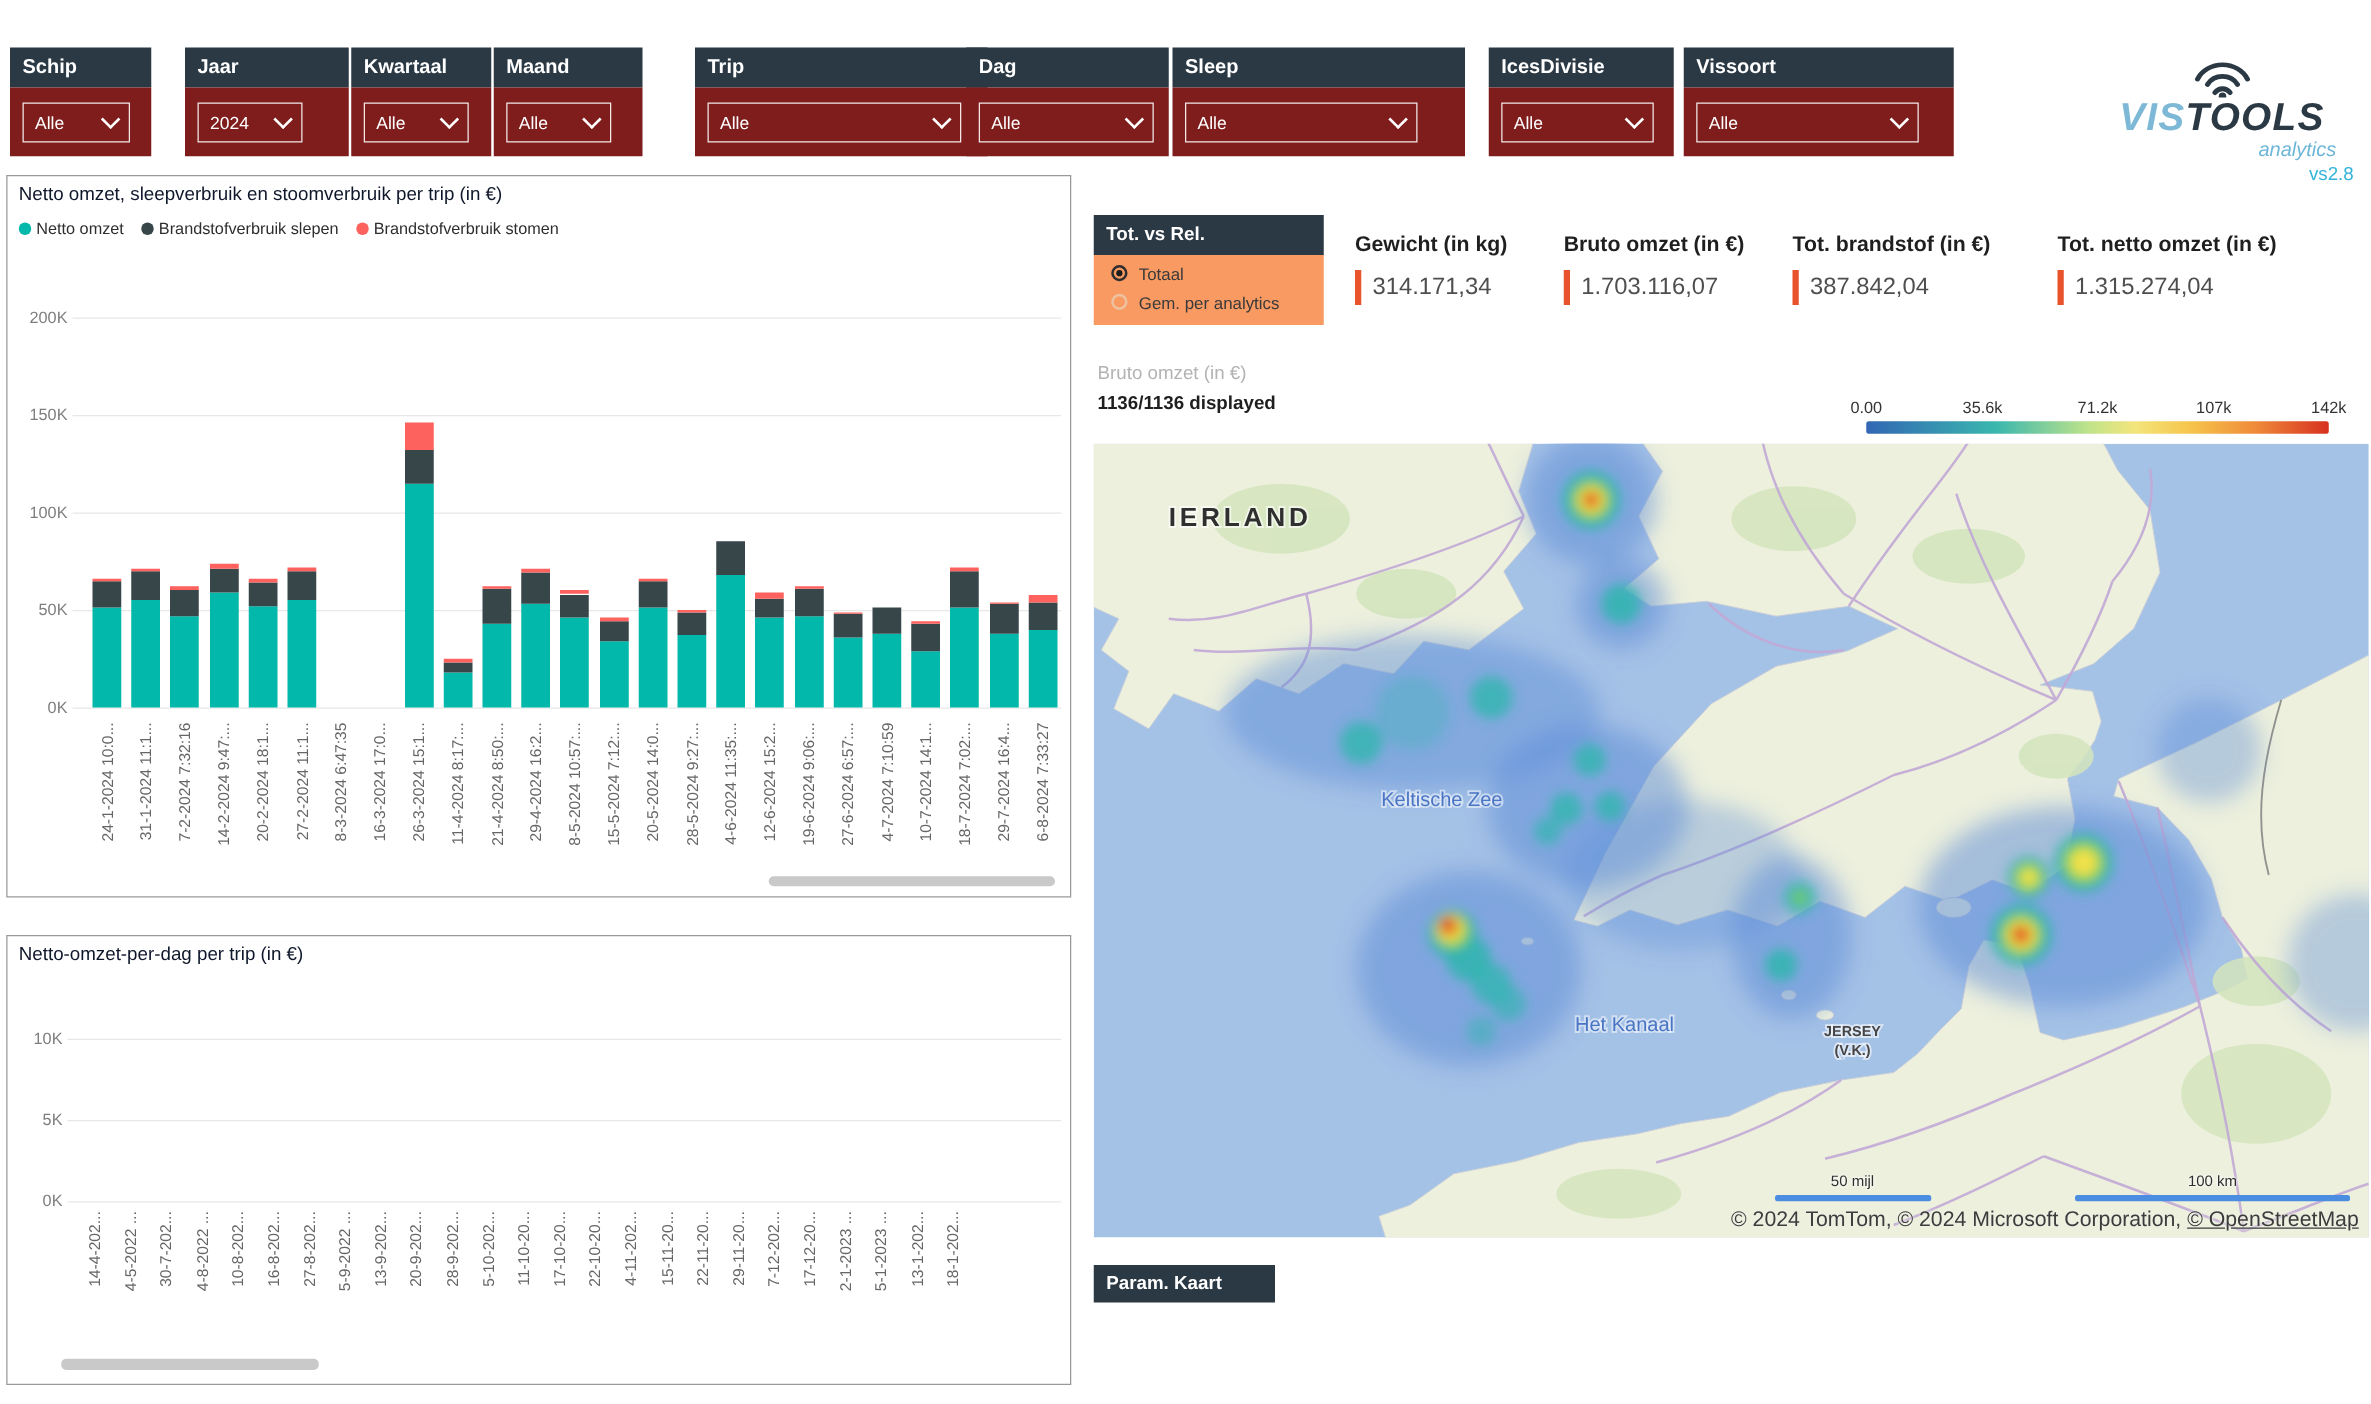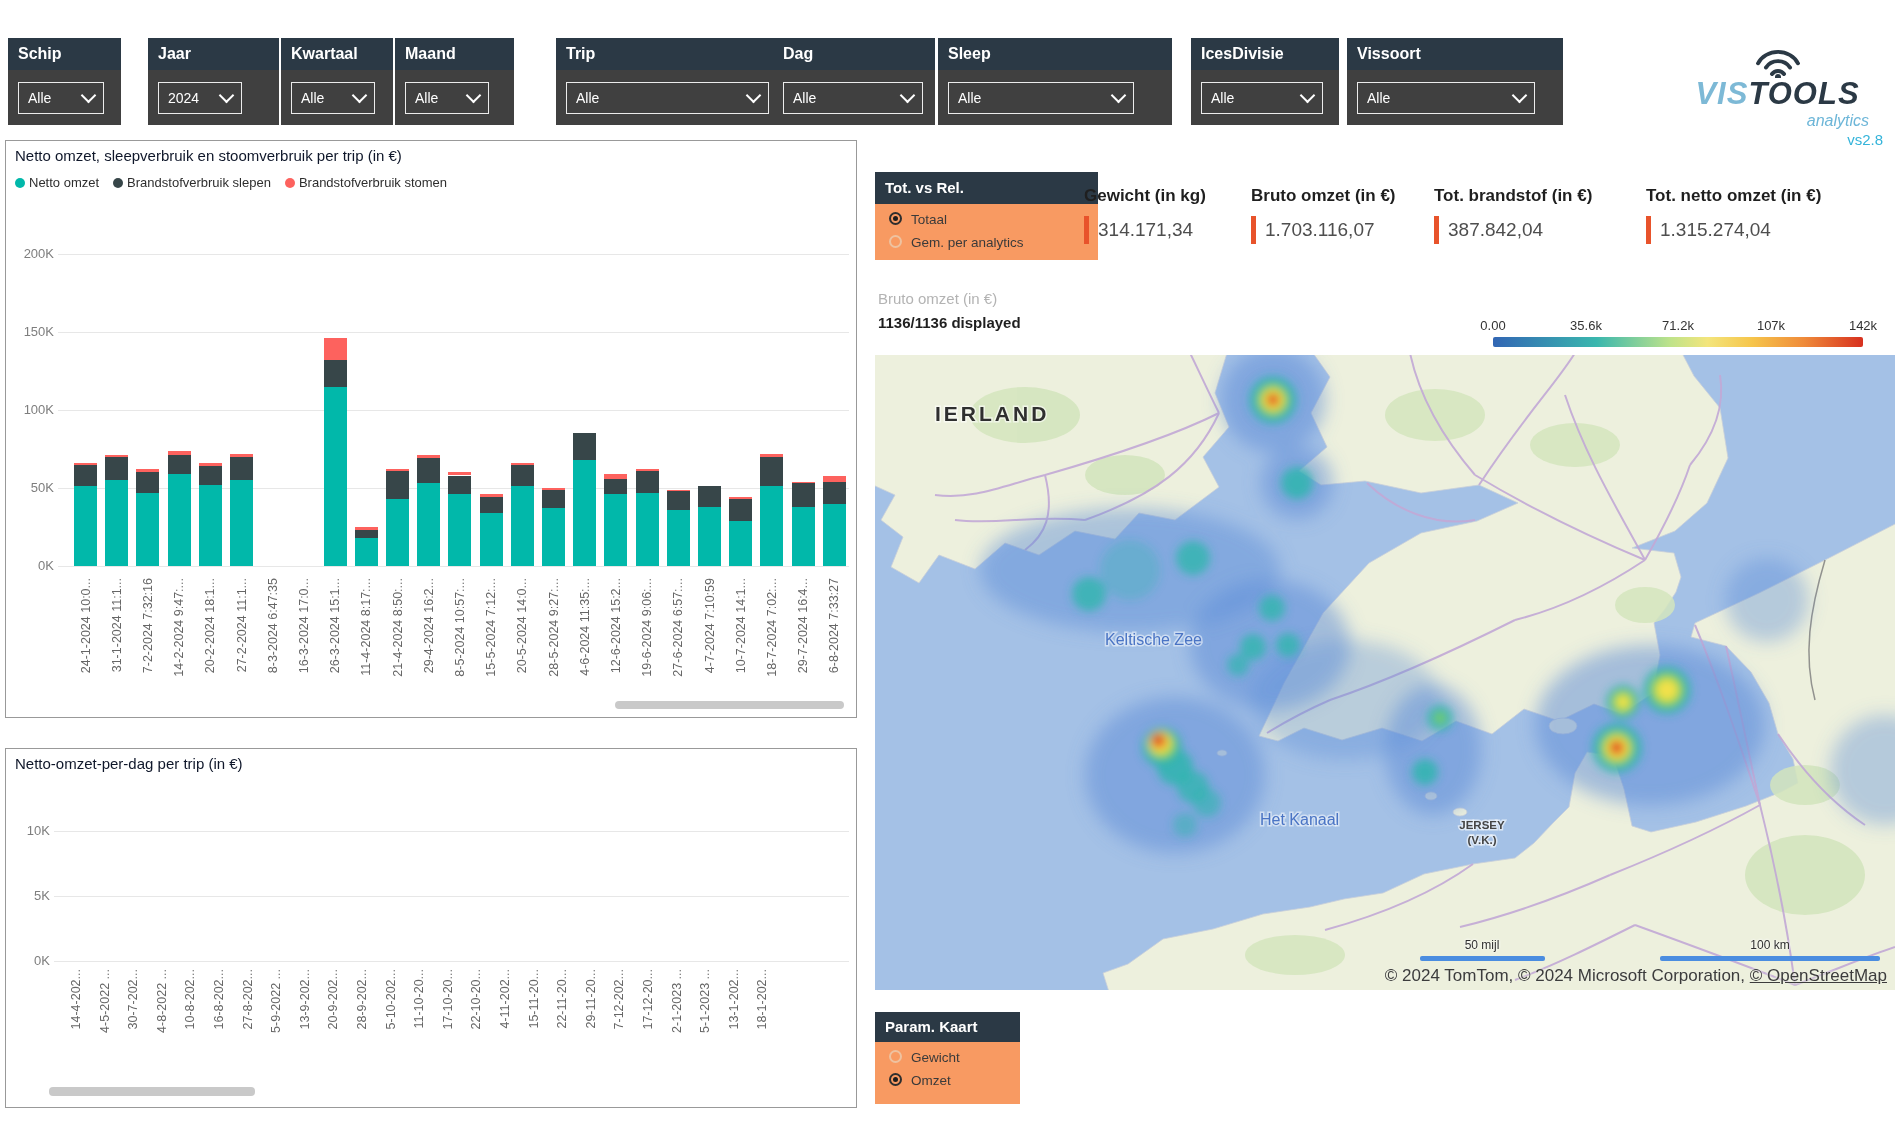--- a/index.html
+++ b/index.html
@@ -3,21 +3,21 @@
 <meta charset="utf-8">
 <style>
   html,body{margin:0;padding:0}
   body{width:1897px;height:1123px;position:relative;background:#fff;
        font-family:"Liberation Sans",sans-serif;overflow:hidden;color:#333}
 
   
   .slicer{position:absolute;top:38px;height:87px}
   .slicer-header{height:32px;background:#2b3945;color:#fff;font-weight:bold;
        font-size:16px;line-height:32px;padding-left:10px;box-sizing:border-box}
-  .slicer-body{height:55px;background:#404040;display:flex;align-items:center;
+  .slicer-body{height:55px;background:#7f1d1d;display:flex;align-items:center;
        padding:0 10px;box-sizing:border-box}
   .dropdown{height:32px;border:1px solid rgba(255,255,255,.9);color:#fff;font-size:14px;
        display:flex;align-items:center;justify-content:space-between;padding:0 9px;box-sizing:border-box}
   .chev{width:9px;height:9px;border-right:2px solid #fff;border-bottom:2px solid #fff;
        transform:rotate(45deg);margin-top:-5px;flex:none}
 
   
   .logo{position:absolute;left:1660px;top:42px;width:235px}
   .logo-text{font-size:31px;font-weight:800;font-style:italic;letter-spacing:1px;
        text-align:center;margin-top:34px;white-space:nowrap}
@@ -326,21 +326,21 @@
       <div class="xlab" style="left: 493.4px; top: 220px; width: 112px;">7-12-202...</div>
       <div class="xlab" style="left: 522px; top: 220px; width: 112px;">17-12-20...</div>
       <div class="xlab" style="left: 550.6px; top: 220px; width: 112px;">2-1-2023 ...</div>
       <div class="xlab" style="left: 579.2px; top: 220px; width: 112px;">5-1-2023 ...</div>
       <div class="xlab" style="left: 607.8px; top: 220px; width: 112px;">13-1-202...</div>
       <div class="xlab" style="left: 636.4px; top: 220px; width: 112px;">18-1-202...</div>
     </div>
   <div class="hscroll" style="left:43px;top:338px;width:206px;height:9px"></div>
 </div>
 
-<div class="opt-panel" style="left:875px;top:172px;width:223px">
+<div class="opt-panel" style="left:875px;top:172px;width:184px">
   <div class="opt-header" style="height:32px;line-height:32px">Tot. vs Rel.</div>
   <div class="opt-body" style="height:38px">
     <div class="radio-row">
       <span class="radio sel"></span>
       <span>Totaal</span>
     </div>
     <div class="radio-row">
       <span class="radio unsel"></span>
       <span>Gem. per analytics</span>
     </div>
@@ -512,23 +512,13 @@
 
   <div class="scale-lab" style="left:607px">50 mijl</div>
   <div class="scale-bar" style="left:545px;width:125px"></div>
   <div class="scale-lab" style="left:895px">100 km</div>
   <div class="scale-bar" style="left:785px;width:220px"></div>
   <div class="attrib"><span>© 2024 TomTom, © 2024 Microsoft Corporation, </span><u>© OpenStreetMap</u></div>
 </div>
 
 <div class="opt-panel" style="left:875px;top:1012px;width:145px">
   <div class="opt-header">Param. Kaart</div>
-  <div class="opt-body" style="height:44px">
-    <div class="radio-row">
-      <span class="radio unsel"></span>
-      <span>Gewicht</span>
-    </div>
-    <div class="radio-row">
-      <span class="radio sel"></span>
-      <span>Omzet</span>
-    </div>
-  </div>
 </div>
 
 </body></html>

